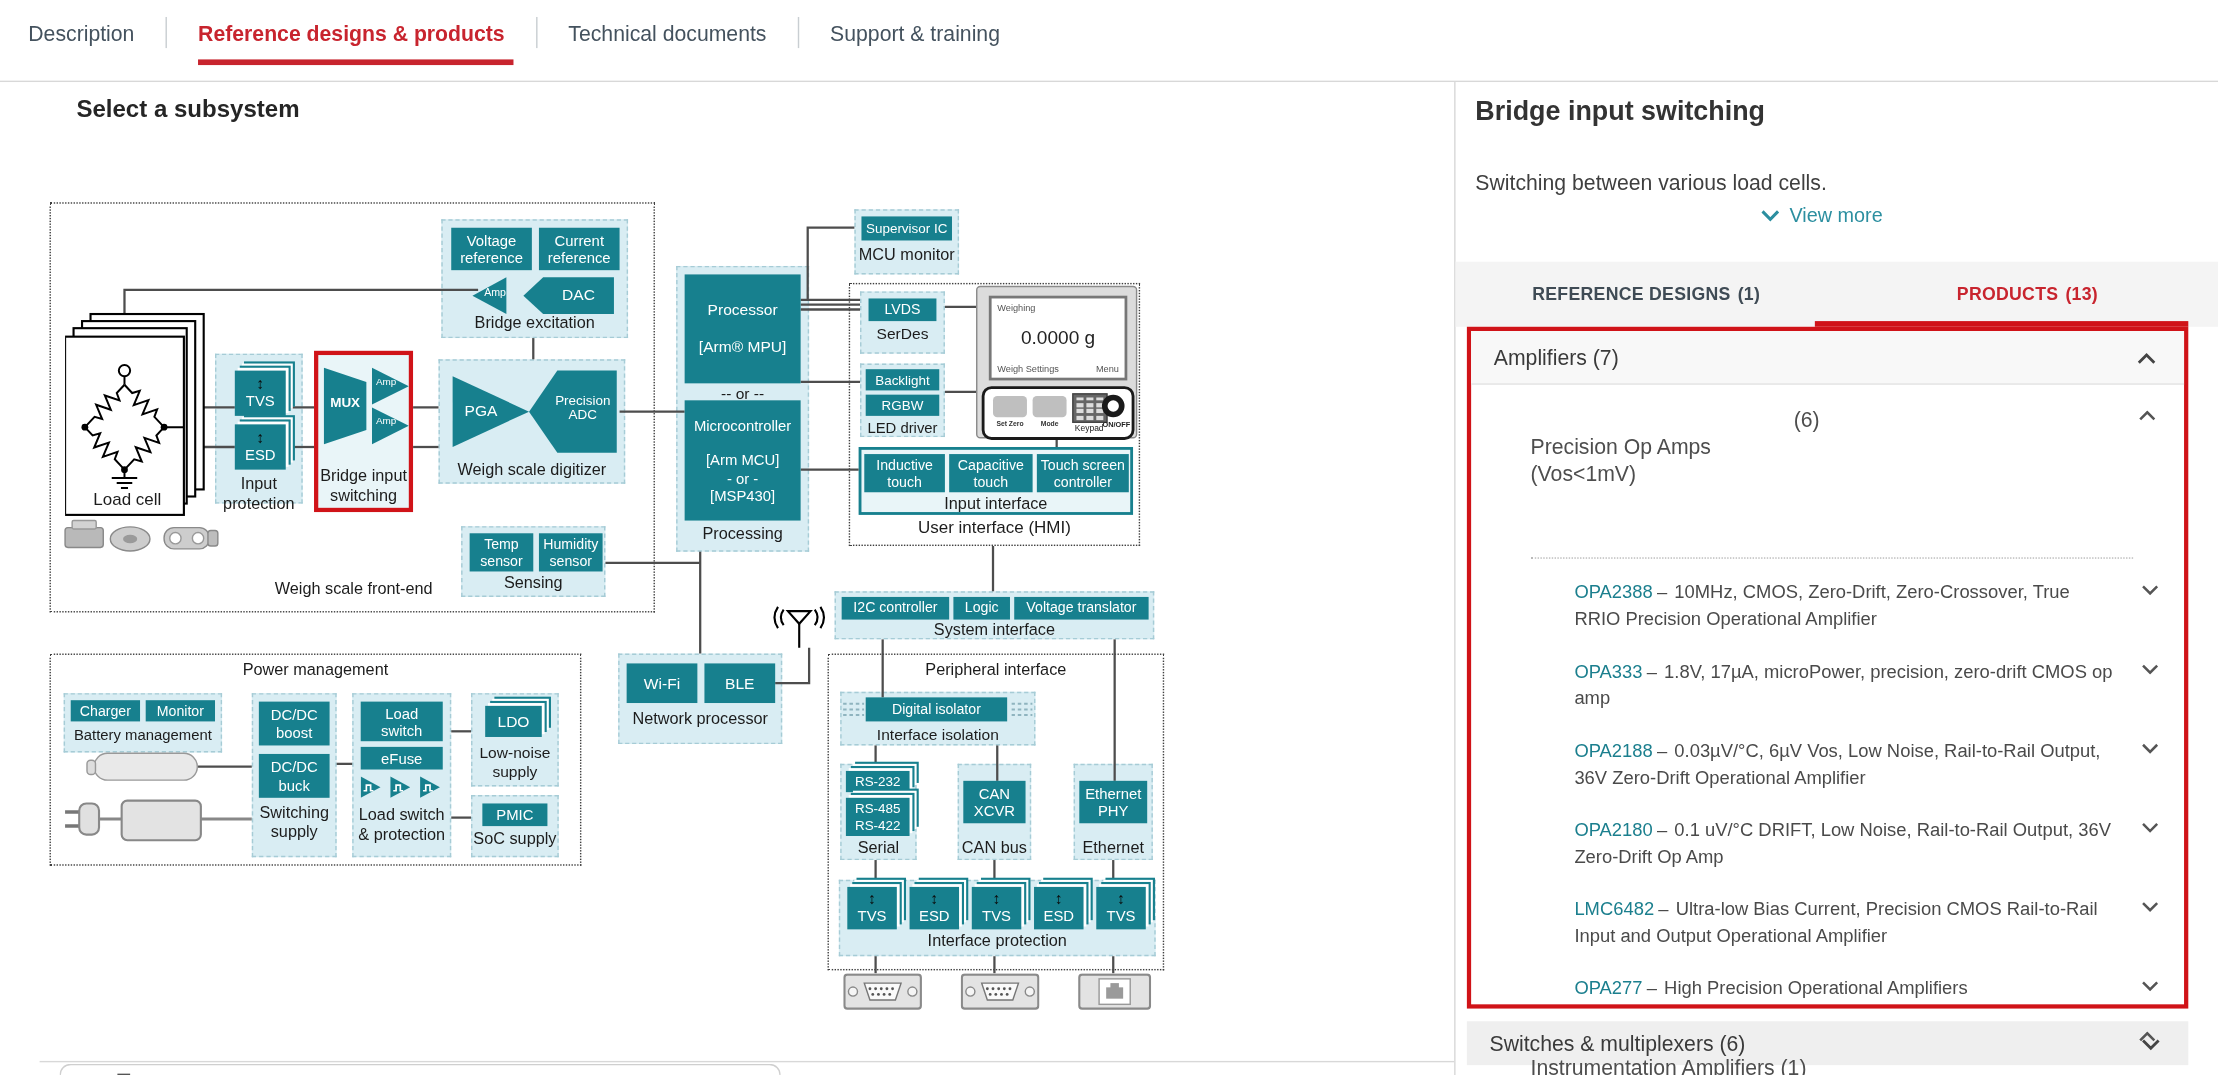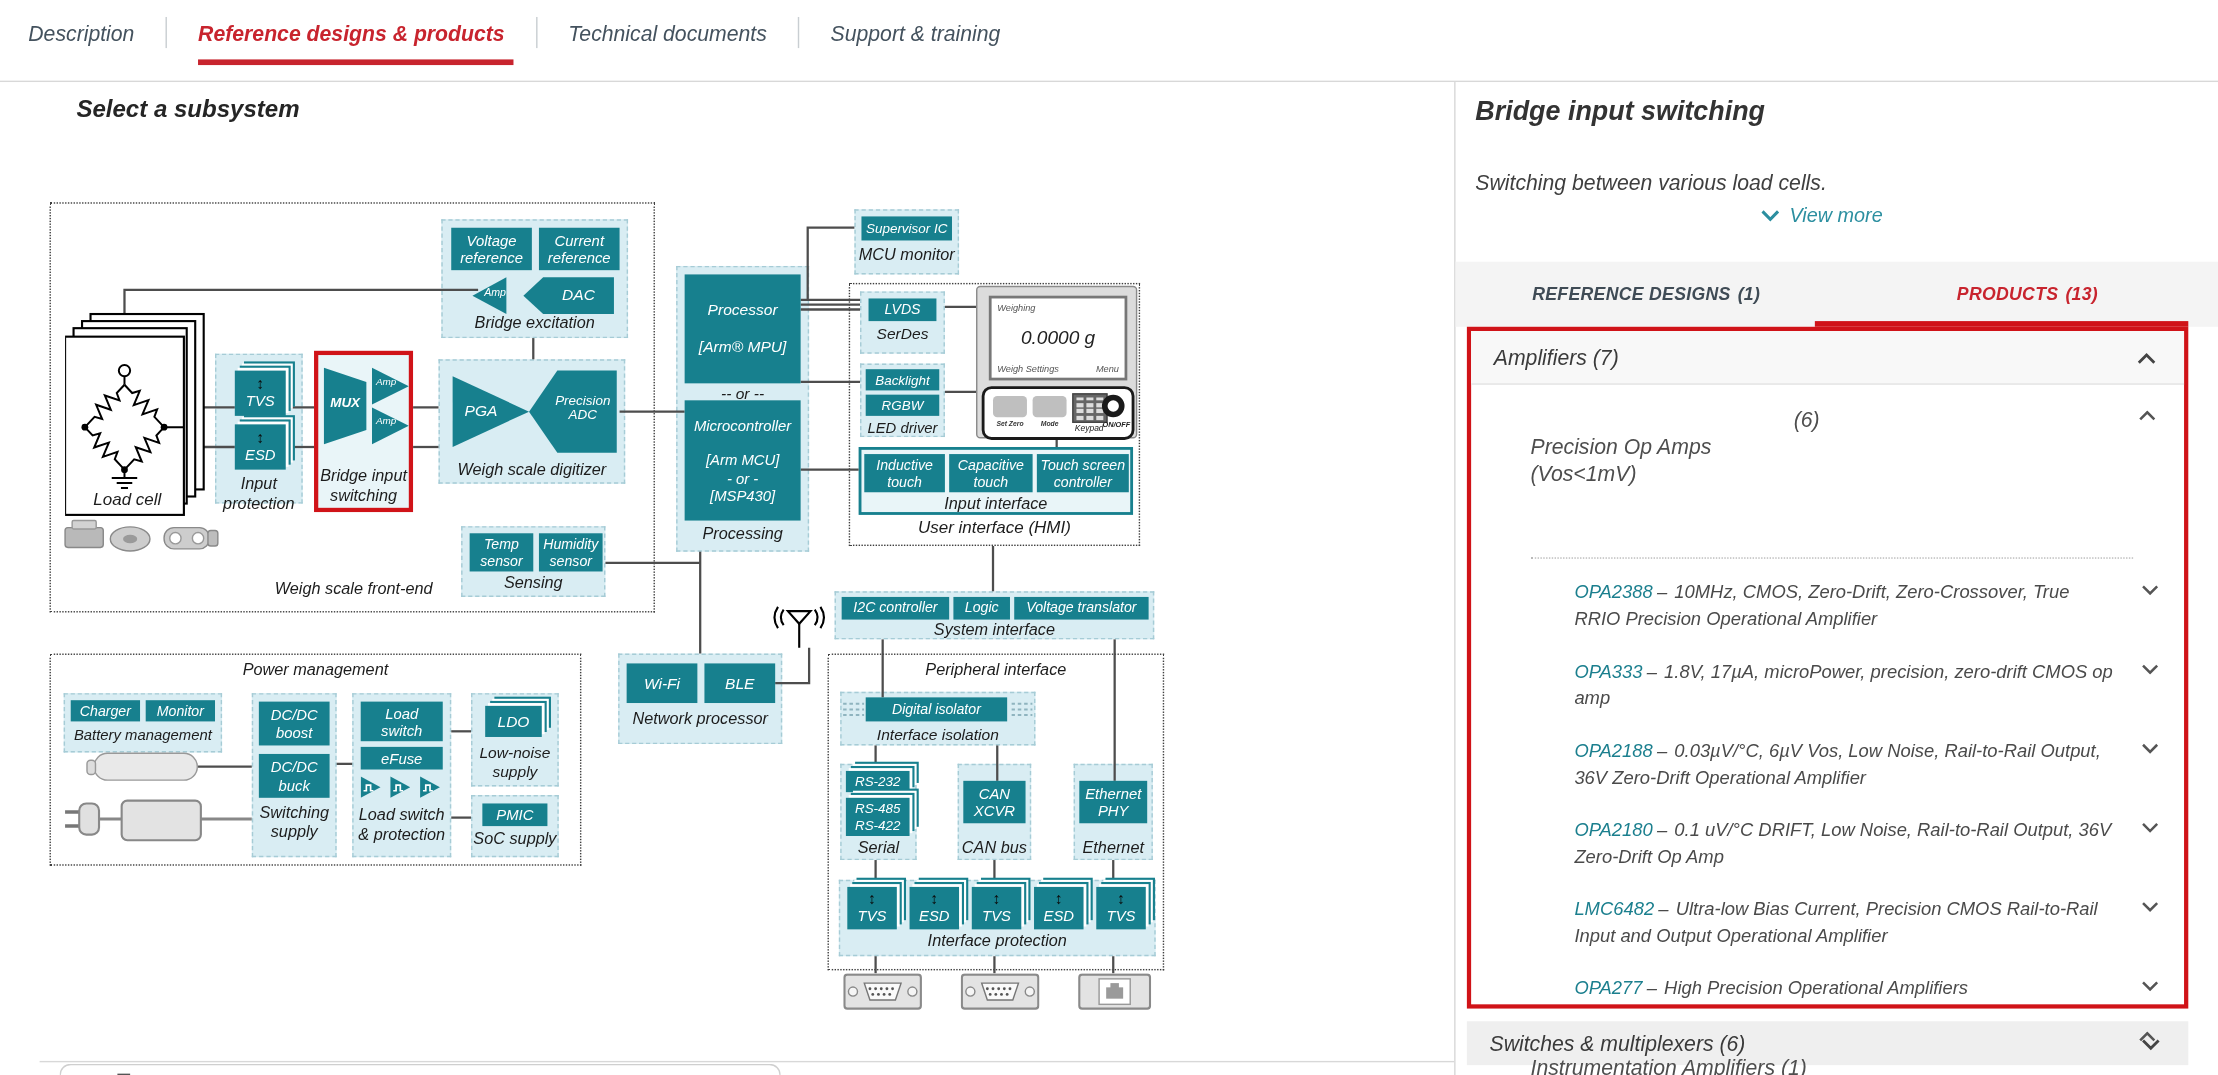--- a/index.html
+++ b/index.html
@@ -1,21 +1,21 @@
 <!DOCTYPE html>
 <html><head>
 <meta charset="utf-8">
 <style>
 :root{
   --teal:#17808e; --teal-link:#1b7f8e; --grp-bg:#d9edf3; --grp-bd:#a6ccd6;
   --red:#c8242e; --red-bd:#d01318; --ink:#1c1c1c; --nav:#44525e;
 }
 *{box-sizing:border-box;}
 body{margin:0;background:#fff;font-family:"Liberation Sans",sans-serif;}
-.viewport{position:relative;width:2218px;height:1075px;overflow:hidden;background:#fff;font-style:italic;}
+.viewport{position:relative;width:2218px;height:1075px;overflow:hidden;background:#fff;}
 .canvas{position:absolute;left:0;top:0;width:1568px;height:760px;transform:scale(1.414541);transform-origin:0 0;}
 .abs{position:absolute;}
 
 .nav{position:absolute;left:0;top:0;width:1568px;height:46px;display:flex;align-items:center;padding-left:20px;background:#fff;}
 .nav-item{position:relative;height:46px;display:flex;align-items:center;padding:0 22px 0 0;font-size:15px;color:var(--nav);cursor:pointer;}
 .nav-item.active{color:var(--red);font-weight:700;}
 .nav-item.active .nav-underline{position:absolute;left:0;right:16px;bottom:0;height:4px;background:var(--red);}
 .nav-sep{width:1px;height:22px;background:#c9ced2;margin:0 22px 0 0;}
 .hair{position:absolute;background:#d8d8d8;}
 

